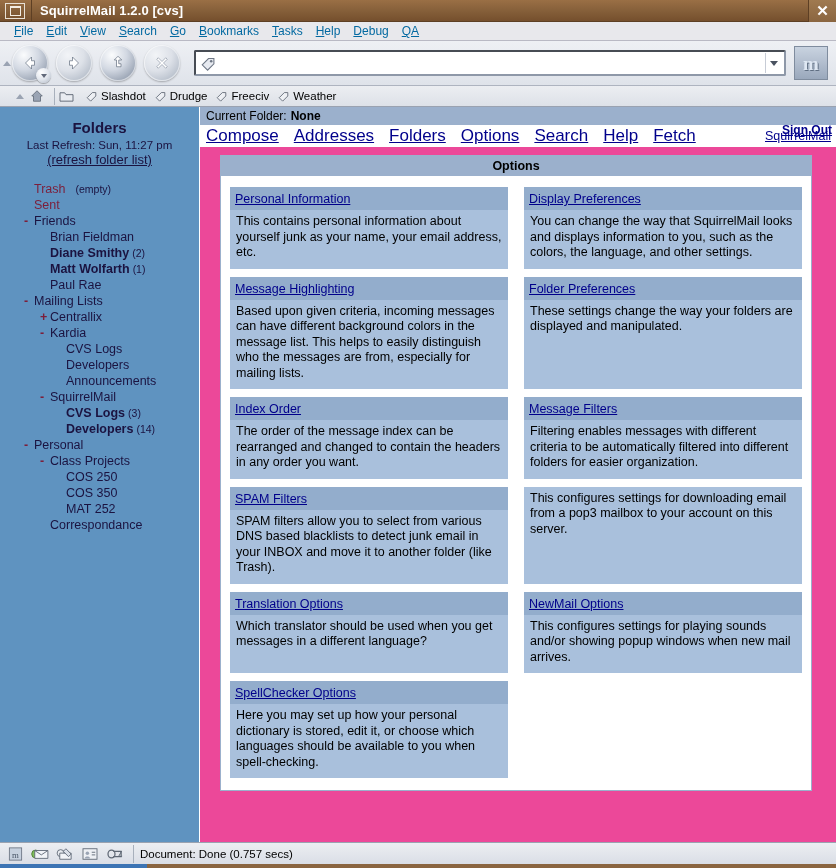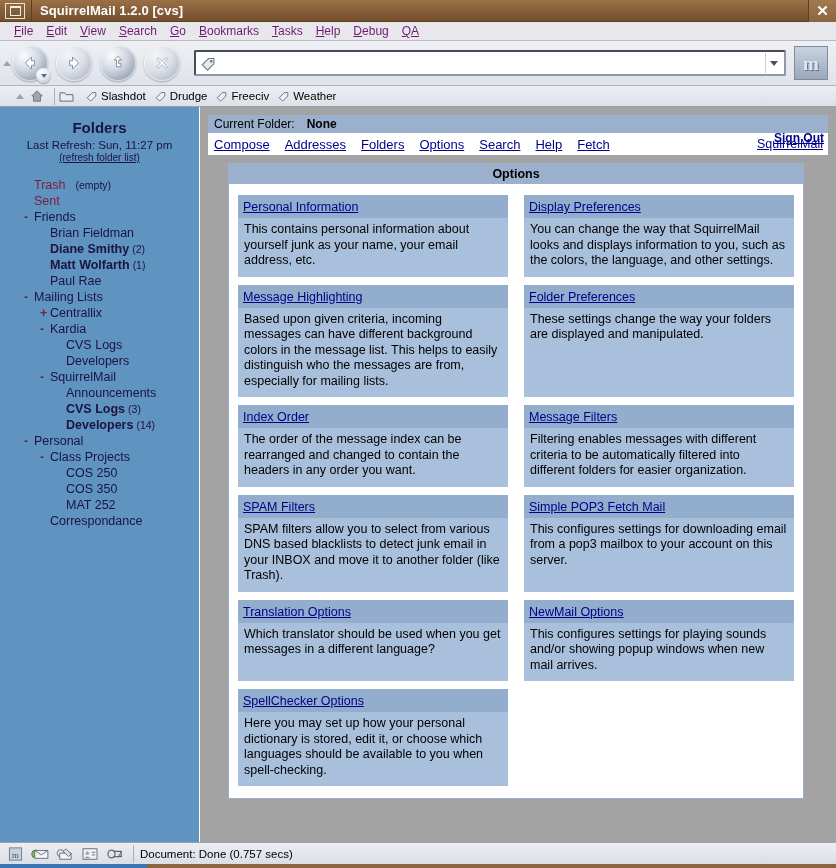--- a/index.html
+++ b/index.html
@@ -66,21 +66,21 @@
     height: 19px;
     background: #e8e8ec;
     border-bottom: 1px solid #b9b9c4;
     display: flex;
     align-items: center;
     padding-left: 14px;
     flex: 0 0 auto;
   }
   .menu-item {
     font-size: 12px;
-    color: #701a75;
+    color: #0369a1;
     margin-right: 13px;
     cursor: default;
     white-space: nowrap;
   }
   .menu-item .mn { text-decoration: underline; }
 
   
   #toolbar {
     height: 45px;
     background: linear-gradient(to bottom, #eef0f4 0%, #dfe3ea 100%);
@@ -229,21 +229,21 @@
   }
   #last-refresh {
     text-align: center;
     font-size: 11.5px;
     color: #1b1340;
     line-height: 14px;
   }
   #refresh-link {
     display: block;
     text-align: center;
-    font-size: 10px;
+    font-size: 13px;
     color: #1b1340;
     text-decoration: underline;
     cursor: pointer;
   }
   #folder-tree { margin-top: 14px; }
   .f-row {
     line-height: 16px;
     white-space: nowrap;
     color: #7c1e3a;
     font-size: 12.5px;
@@ -263,56 +263,56 @@
   .f-row.inbox .f-name { color: #7c1e3a; font-weight: bold; font-size: 13px; }
   .f-row.strong .f-name { font-weight: bold; color: #1b1340; }
   .f-row.plain .f-name { color: #7c1e3a; }
   .f-row.dark .f-name { color: #1b1340; }
   .f-count { font-size: 10.5px; color: #1b1340; margin-left: 3px; }
   .f-empty { font-size: 10.5px; color: #1b1340; margin-left: 10px; }
 
   
   #main {
     flex: 1 1 auto;
-    background: #a3a3a3;
-    padding: 8px;
+    background: #ec4899;
+    padding: 0;
     overflow: hidden;
     position: relative;
   }
   #folder-bar {
     background: #9bb0cc;
     height: 18px;
     display: flex;
     align-items: center;
     padding: 0 4px 0 6px;
     font-size: 12px;
     color: #000000;
   }
   #folder-bar .cf-label { color: #000; }
-  #folder-bar .cf-value { font-weight: bold; margin-left: 12px; }
+  #folder-bar .cf-value { font-weight: bold; margin-left: 4px; }
   #folder-bar .spacer { flex: 1 1 auto; }
   #signout {
     color: #00008b;
     font-weight: bold;
     text-decoration: underline;
     font-size: 12px;
     cursor: pointer;
     margin-top: 28px;
   }
   #navlinks {
     height: 22px;
     display: flex;
     align-items: center;
     padding: 0 4px 0 6px;
     background: #ffffff;
   }
   .navlink {
     color: #00008b;
     text-decoration: underline;
-    font-size: 13px;
+    font-size: 17px;
     margin-right: 15px;
     cursor: pointer;
     white-space: nowrap;
   }
   #navlinks .spacer { flex: 1 1 auto; }
   #sm-brand {
     color: #00008b;
     text-decoration: underline;
     font-size: 12.5px;
     cursor: pointer;
@@ -523,22 +523,22 @@
             <div class="f-row lvl1 dark"><span class="marker">-</span><a class="f-name">Friends</a></div>
             <div class="f-row lvl2 dark"><span class="marker"></span><a class="f-name">Brian Fieldman</a></div>
             <div class="f-row lvl2 strong"><span class="marker"></span><a class="f-name">Diane Smithy</a><span class="f-count">(2)</span></div>
             <div class="f-row lvl2 strong"><span class="marker"></span><a class="f-name">Matt Wolfarth</a><span class="f-count">(1)</span></div>
             <div class="f-row lvl2 dark"><span class="marker"></span><a class="f-name">Paul Rae</a></div>
             <div class="f-row lvl1 dark"><span class="marker">-</span><a class="f-name">Mailing Lists</a></div>
             <div class="f-row lvl2 dark"><span class="marker">+</span><a class="f-name">Centrallix</a></div>
             <div class="f-row lvl2 dark"><span class="marker">-</span><a class="f-name">Kardia</a></div>
             <div class="f-row lvl3 dark"><span class="marker"></span><a class="f-name">CVS Logs</a></div>
             <div class="f-row lvl3 dark"><span class="marker"></span><a class="f-name">Developers</a></div>
+            <div class="f-row lvl3 dark"><span class="marker"></span><a class="f-name">Announcements</a></div>
             <div class="f-row lvl2 dark"><span class="marker">-</span><a class="f-name">SquirrelMail</a></div>
-            <div class="f-row lvl3 dark"><span class="marker"></span><a class="f-name">Announcements</a></div>
             <div class="f-row lvl3 strong"><span class="marker"></span><a class="f-name">CVS Logs</a><span class="f-count">(3)</span></div>
             <div class="f-row lvl3 strong"><span class="marker"></span><a class="f-name">Developers</a><span class="f-count">(14)</span></div>
             <div class="f-row lvl1 dark"><span class="marker">-</span><a class="f-name">Personal</a></div>
             <div class="f-row lvl2 dark"><span class="marker">-</span><a class="f-name">Class Projects</a></div>
             <div class="f-row lvl3 dark"><span class="marker"></span><a class="f-name">COS 250</a></div>
             <div class="f-row lvl3 dark"><span class="marker"></span><a class="f-name">COS 350</a></div>
             <div class="f-row lvl3 dark"><span class="marker"></span><a class="f-name">MAT 252</a></div>
             <div class="f-row lvl2 dark"><span class="marker"></span><a class="f-name">Correspondance</a></div>
           </div>
       </div>
@@ -590,21 +590,20 @@
             </div>
             <div class="opt-cell">
               <div class="opt-head"><a>Message Filters</a></div>
               <div class="opt-body">Filtering enables messages with different criteria to be automatically filtered into different folders for easier organization.</div>
             </div>
             <div class="opt-cell">
               <div class="opt-head"><a>SPAM Filters</a></div>
               <div class="opt-body">SPAM filters allow you to select from various DNS based blacklists to detect junk email in your INBOX and move it to another folder (like Trash).</div>
             </div>
             <div class="opt-cell">
-              <div class="opt-head"><a>Simple POP3 Fetch Mail</a></div>
               <div class="opt-body">This configures settings for downloading email from a pop3 mailbox to your account on this server.</div>
             </div>
             <div class="opt-cell">
               <div class="opt-head"><a>Translation Options</a></div>
               <div class="opt-body">Which translator should be used when you get messages in a different language?</div>
             </div>
             <div class="opt-cell">
               <div class="opt-head"><a>NewMail Options</a></div>
               <div class="opt-body">This configures settings for playing sounds and/or showing popup windows when new mail arrives.</div>
             </div>

